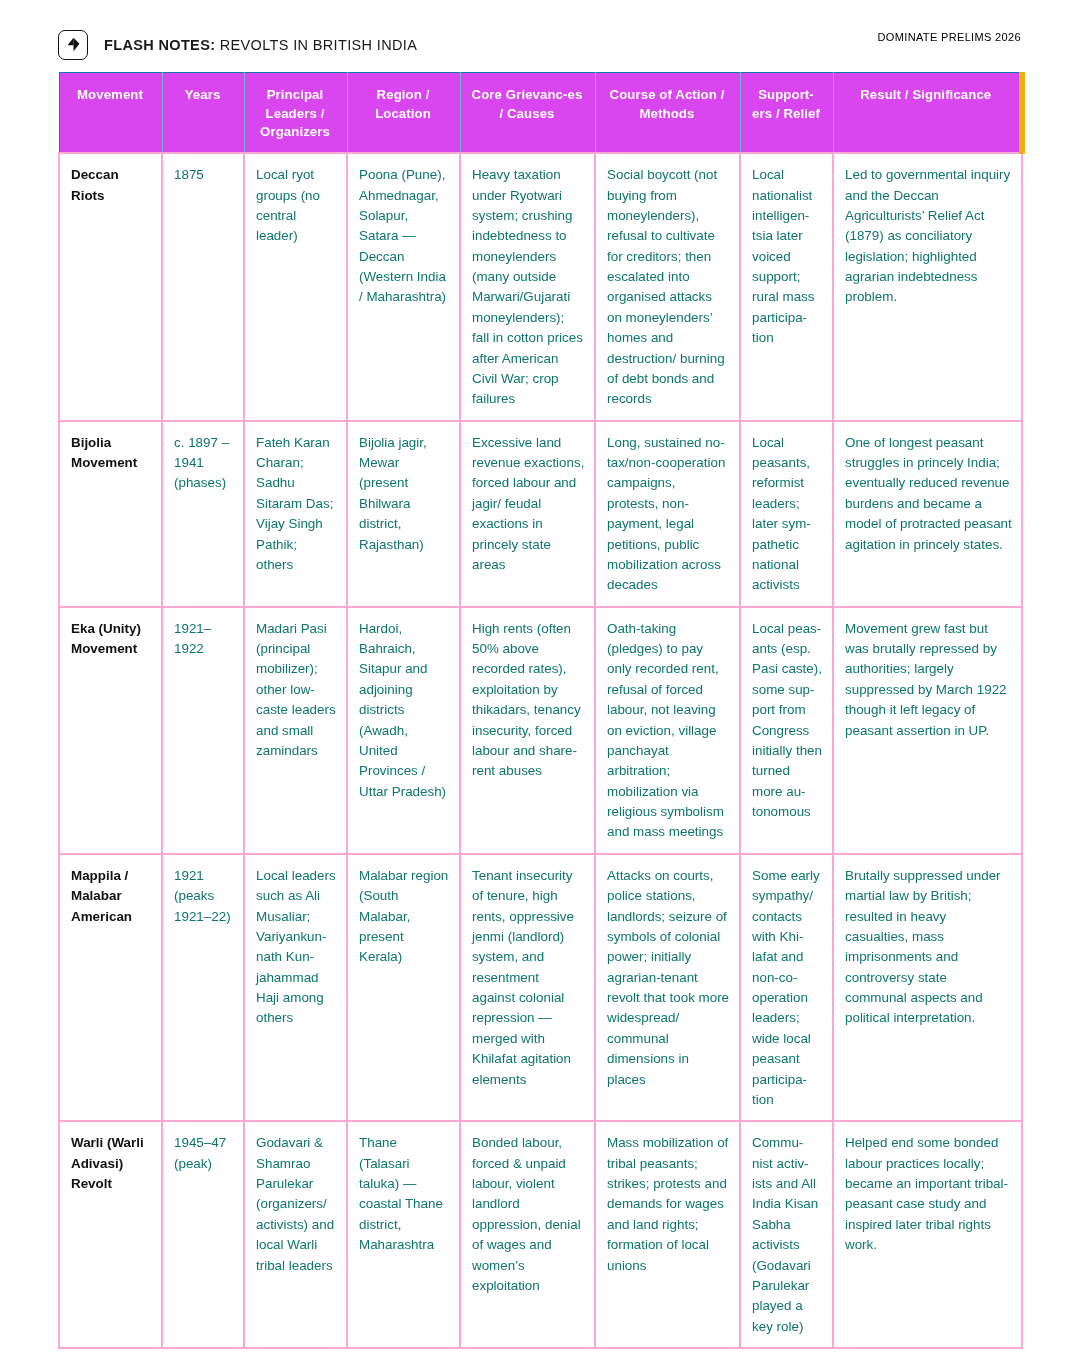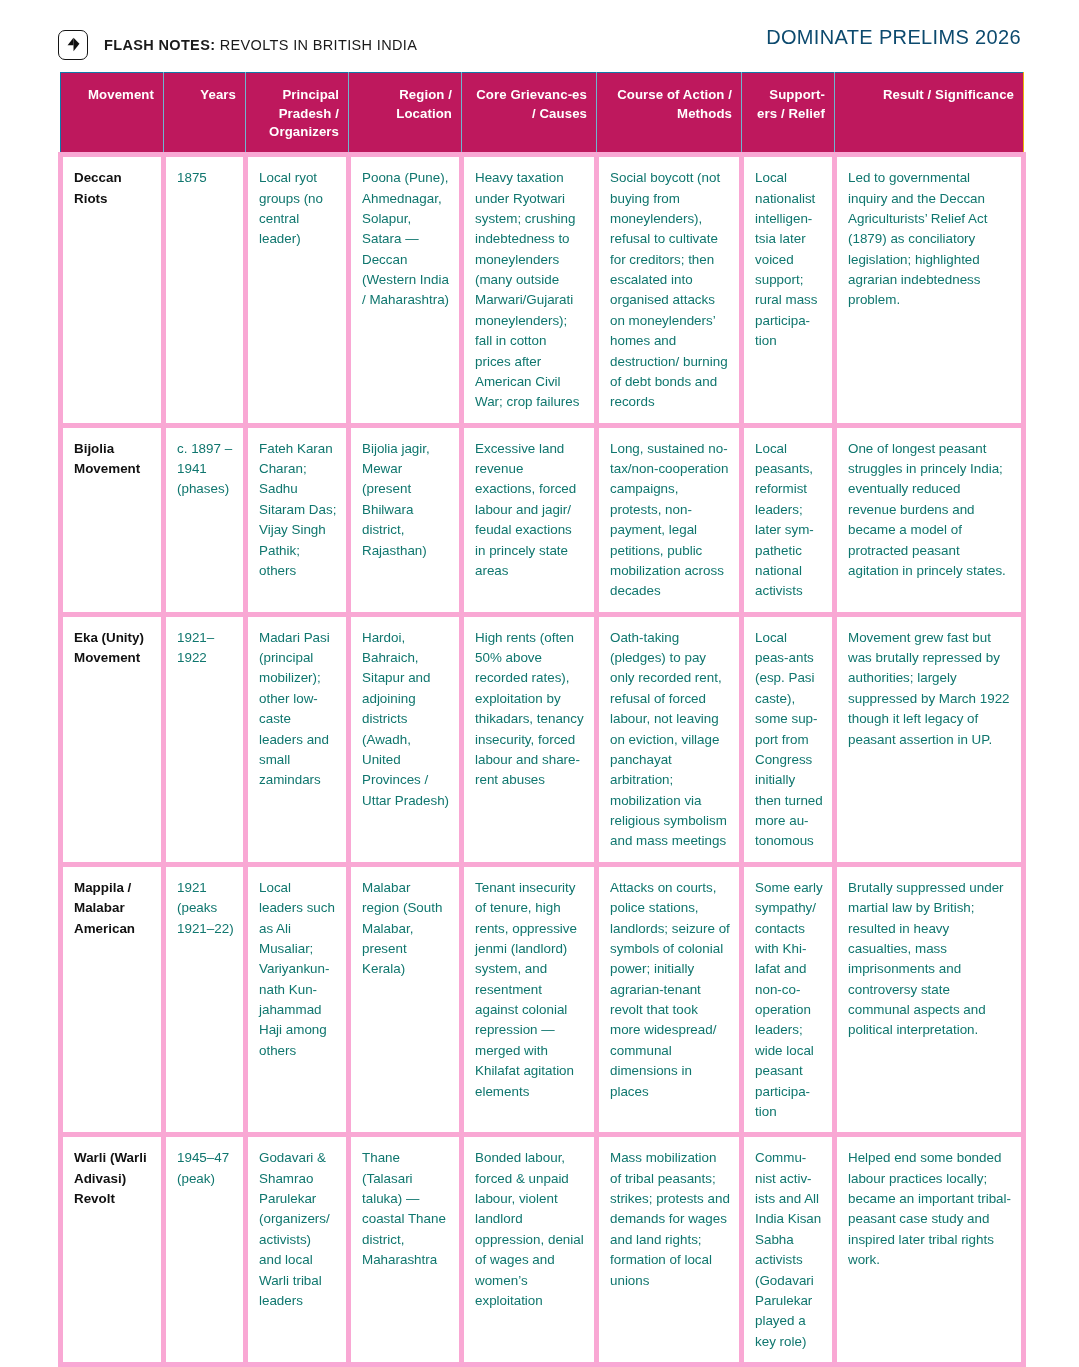--- a/index.html
+++ b/index.html
@@ -57,60 +57,60 @@
     margin-left: 16px;
     font-size: 14.5px;
     letter-spacing: 0.35px;
     color: #1a1a1a;
     white-space: nowrap;
   }
   .brand-text .bold {
     font-weight: bold;
   }
   .header-right {
-    font-size: 20px;
+    font-size: 11px;
     letter-spacing: 0.35px;
-    color: #0c4a6e;
+    color: #000000;
     white-space: nowrap;
   }
 
   
   .flash-table {
     position: absolute;
     left: 58px;
     top: 72px;
     width: 963px;
     border-collapse: collapse;
     table-layout: fixed;
     z-index: 10;
     background: transparent;
   }
   .flash-table th,
   .flash-table td {
-    border: 5px solid #f9a8d4;
+    border: 2px solid #f9a8d4;
     vertical-align: top;
     padding: 11px 9px 10px 11px;
     box-sizing: border-box;
   }
   .flash-table thead th {
-    background: #be185d;
+    background: #d946ef;
     color: #ffffff;
     font-size: 13.2px;
     font-weight: bold;
     line-height: 1.42;
     letter-spacing: 0.1px;
-    text-align: right;
+    text-align: center;
     border: 1px solid #0f79a8;
     border-right: 1px solid #6fb4ce;
     height: 73px;
     padding-top: 13px;
     padding-left: 8px;
   }
   .flash-table thead th:last-child {
-    border-right: 1px solid #eab308;
+    border-right: 6px solid #eab308;
   }
   .flash-table tbody td {
     background: #ffffff;
     font-size: 13.4px;
     line-height: 1.52;
     color: #0f766e;
   }
   .flash-table tbody td.movement {
     font-weight: bold;
     color: #111111;
@@ -169,21 +169,21 @@
       <col class="c3">
     <col class="c4">
       <col class="c5">
       <col class="c6">
       <col class="c7">
   </colgroup>
   <thead>
     <tr>
       <th>Movement</th>
       <th>Years</th>
-      <th>Principal Pradesh / Organizers</th>
+      <th>Principal Leaders / Organizers</th>
       <th>Region / Location</th>
       <th>Core Grievanc-es / Causes</th>
       <th>Course of Action / Methods</th>
       <th>Support-ers / Relief</th>
       <th>Result / Significance</th>
     </tr>
   </thead>
   <tbody>
     <tr class="r0">
       <td class="movement">Deccan Riots</td>

